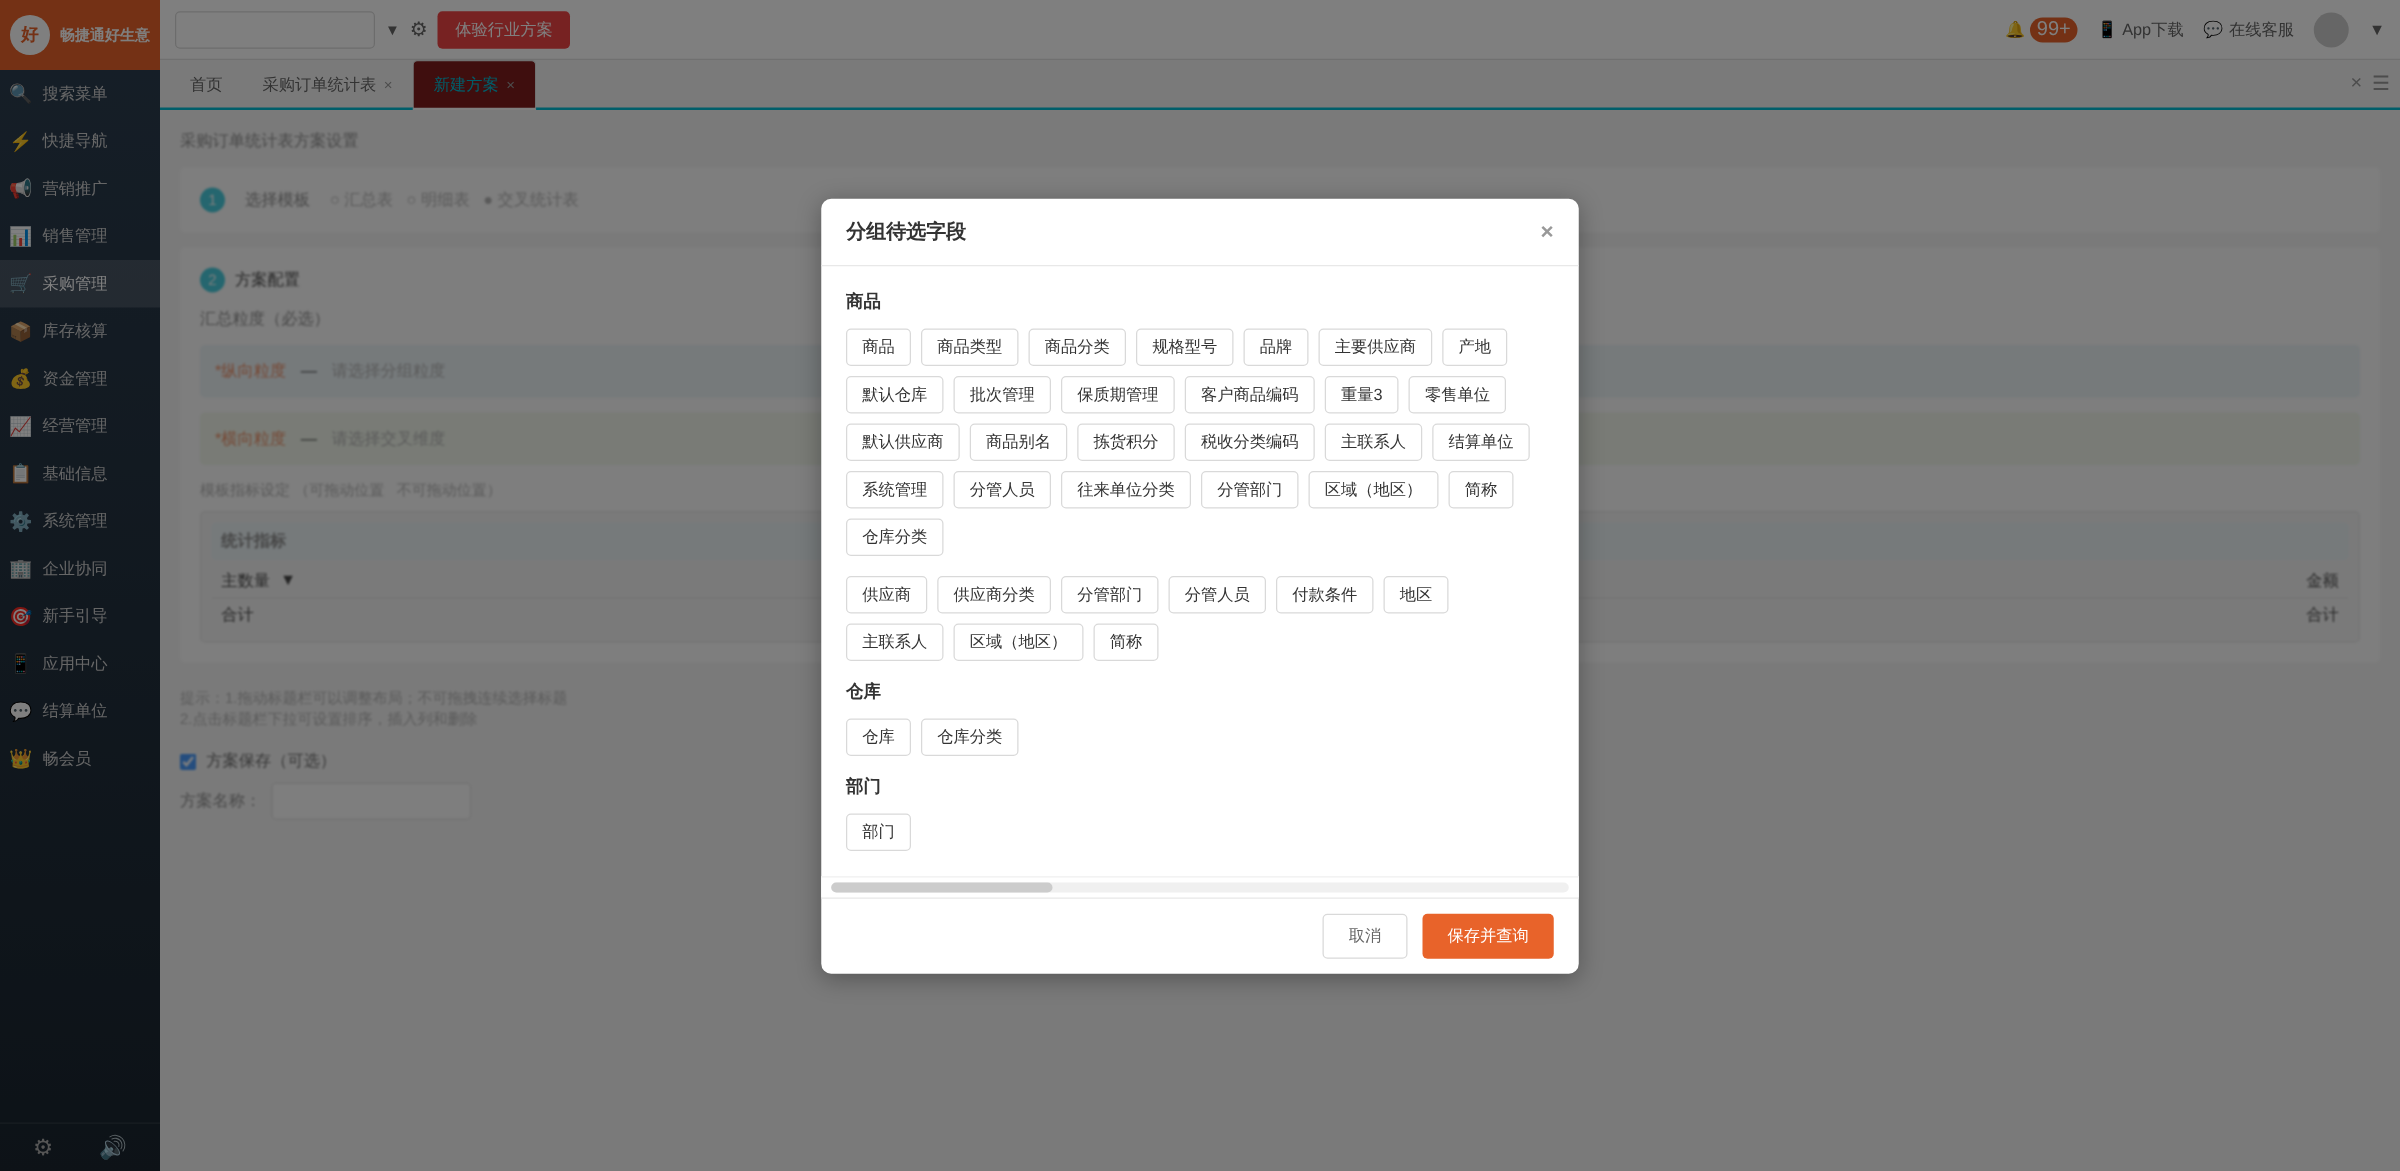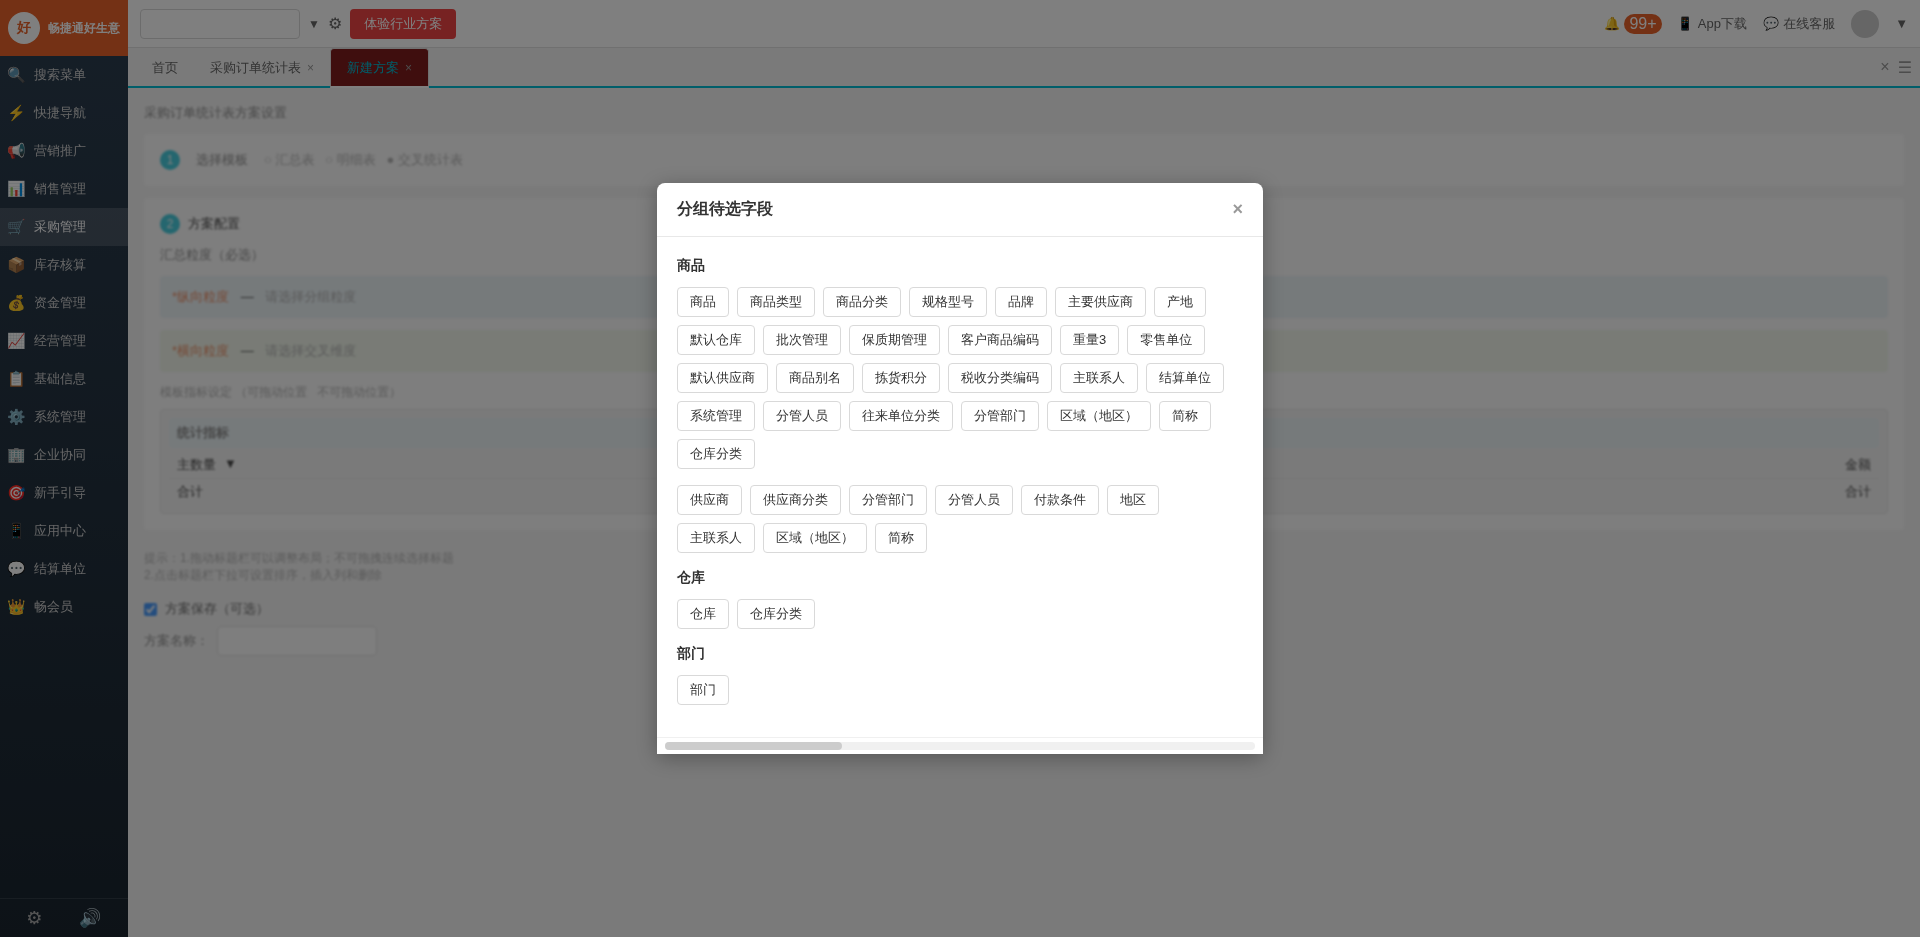--- a/index.html
+++ b/index.html
@@ -368,14 +368,18 @@
 
 
     </div>
 
     <div style="padding: 4px 8px; background: white; border-top: 1px solid #f0f0f0;">
       <div class="scrollbar-track">
         <div class="scrollbar-thumb"></div>
       </div>
     </div>
 
+    <div class="modal-footer">
+      <button class="modal-footer-cancel">取消</button>
+      <button class="modal-footer-confirm">保存并查询</button>
+    </div>
   </div>
 </div>
 
 </body></html>

